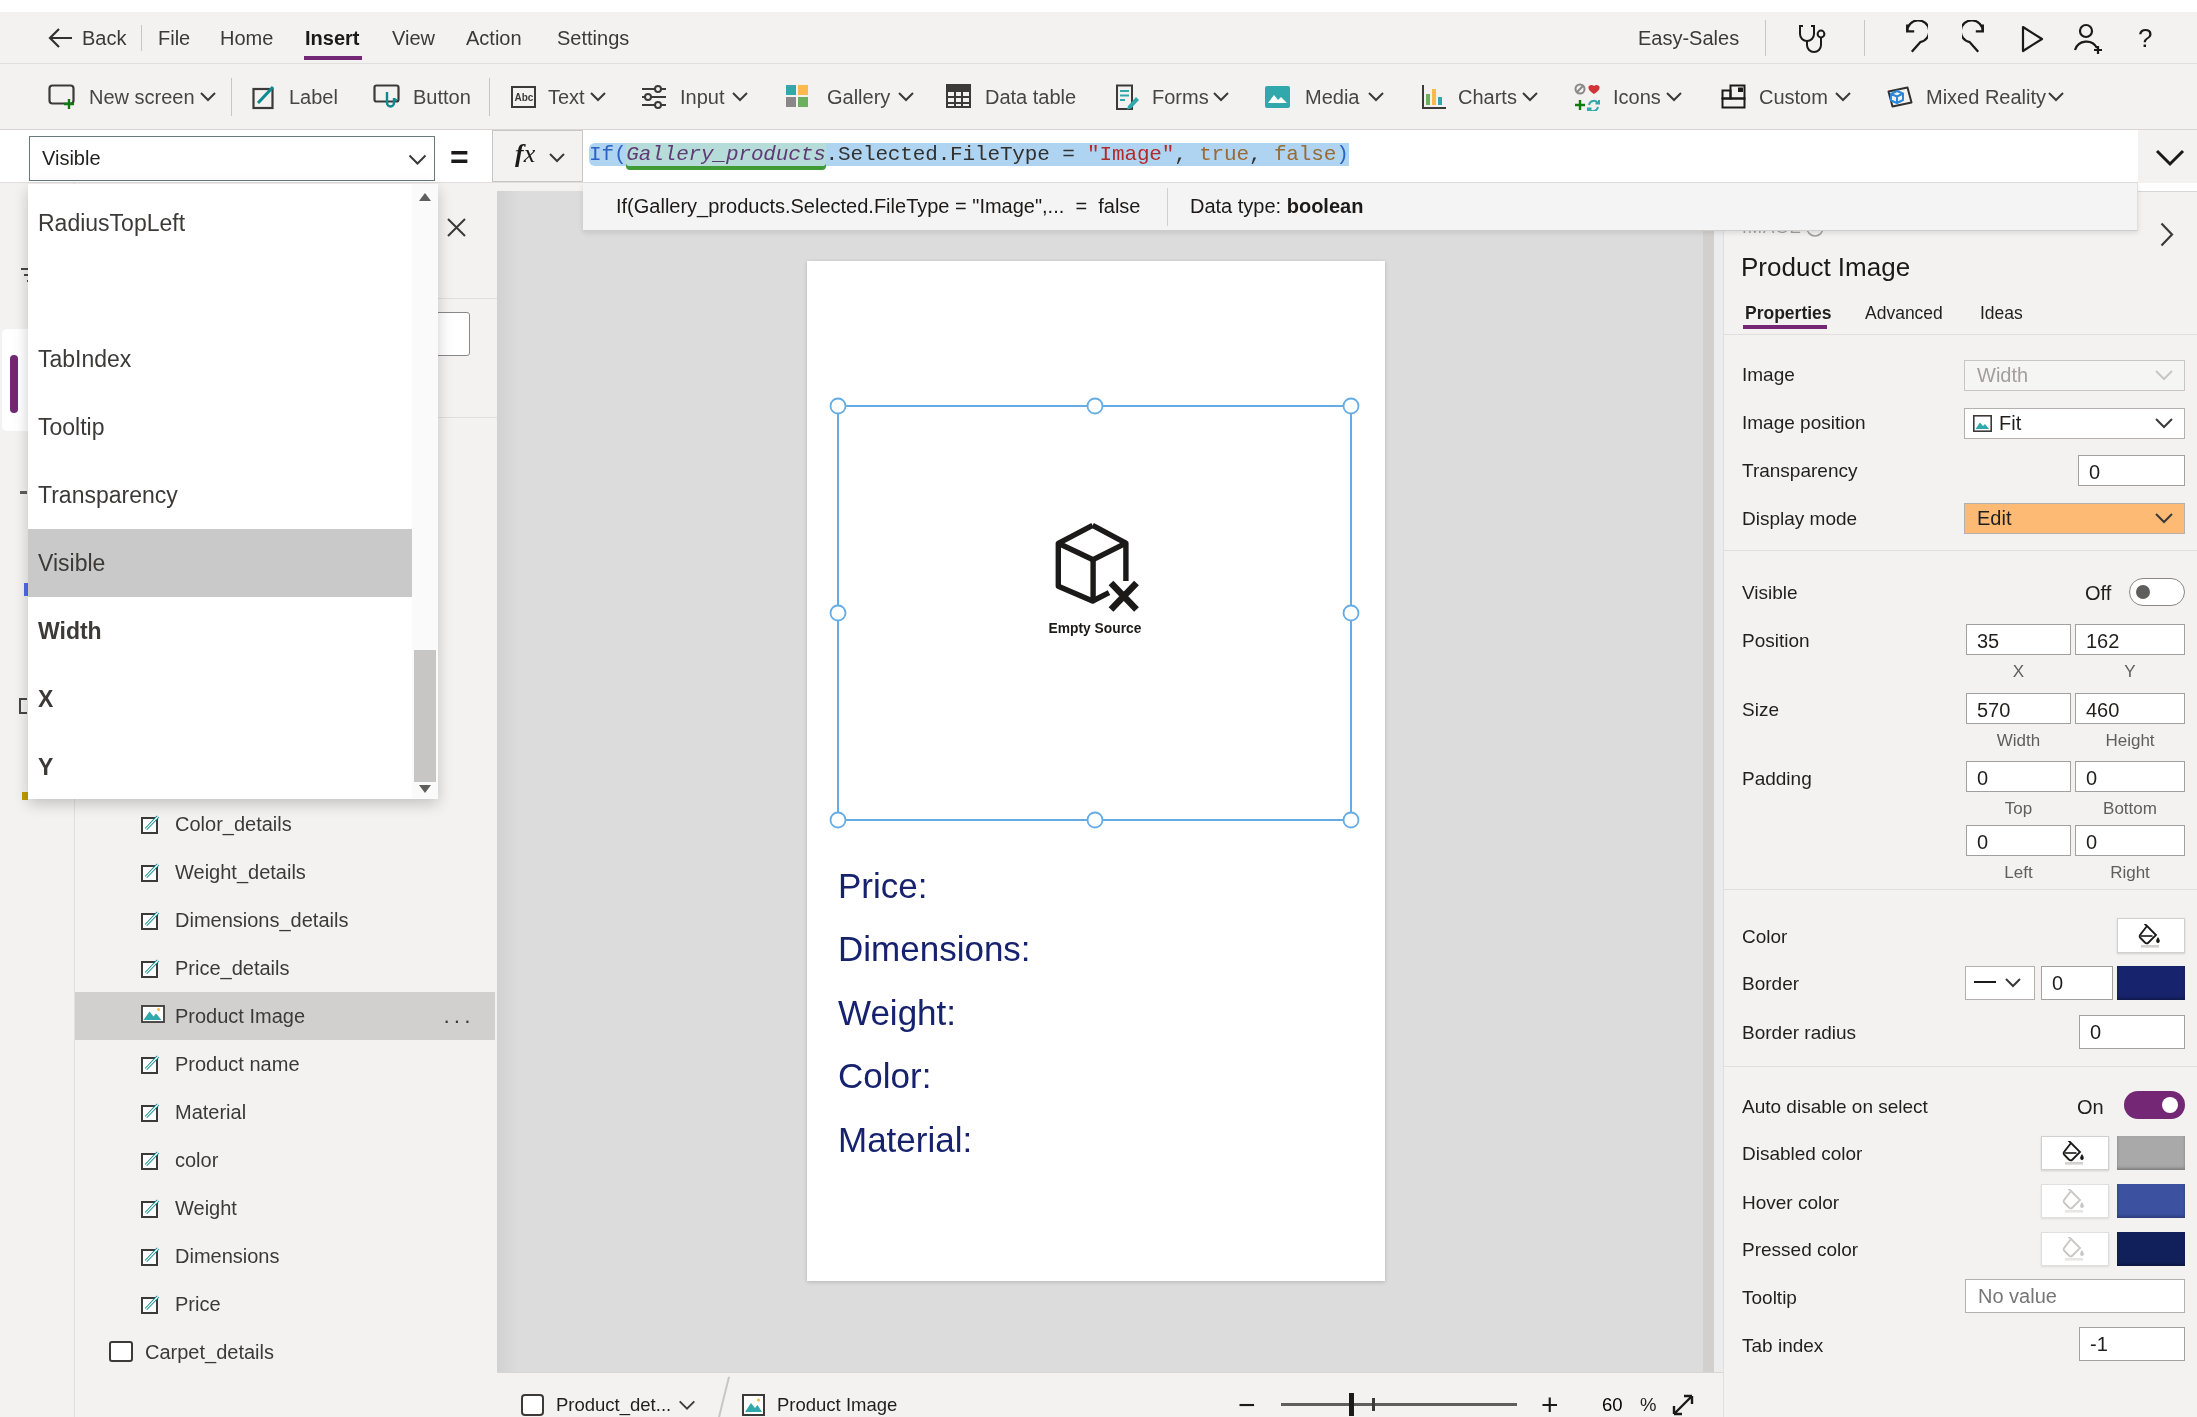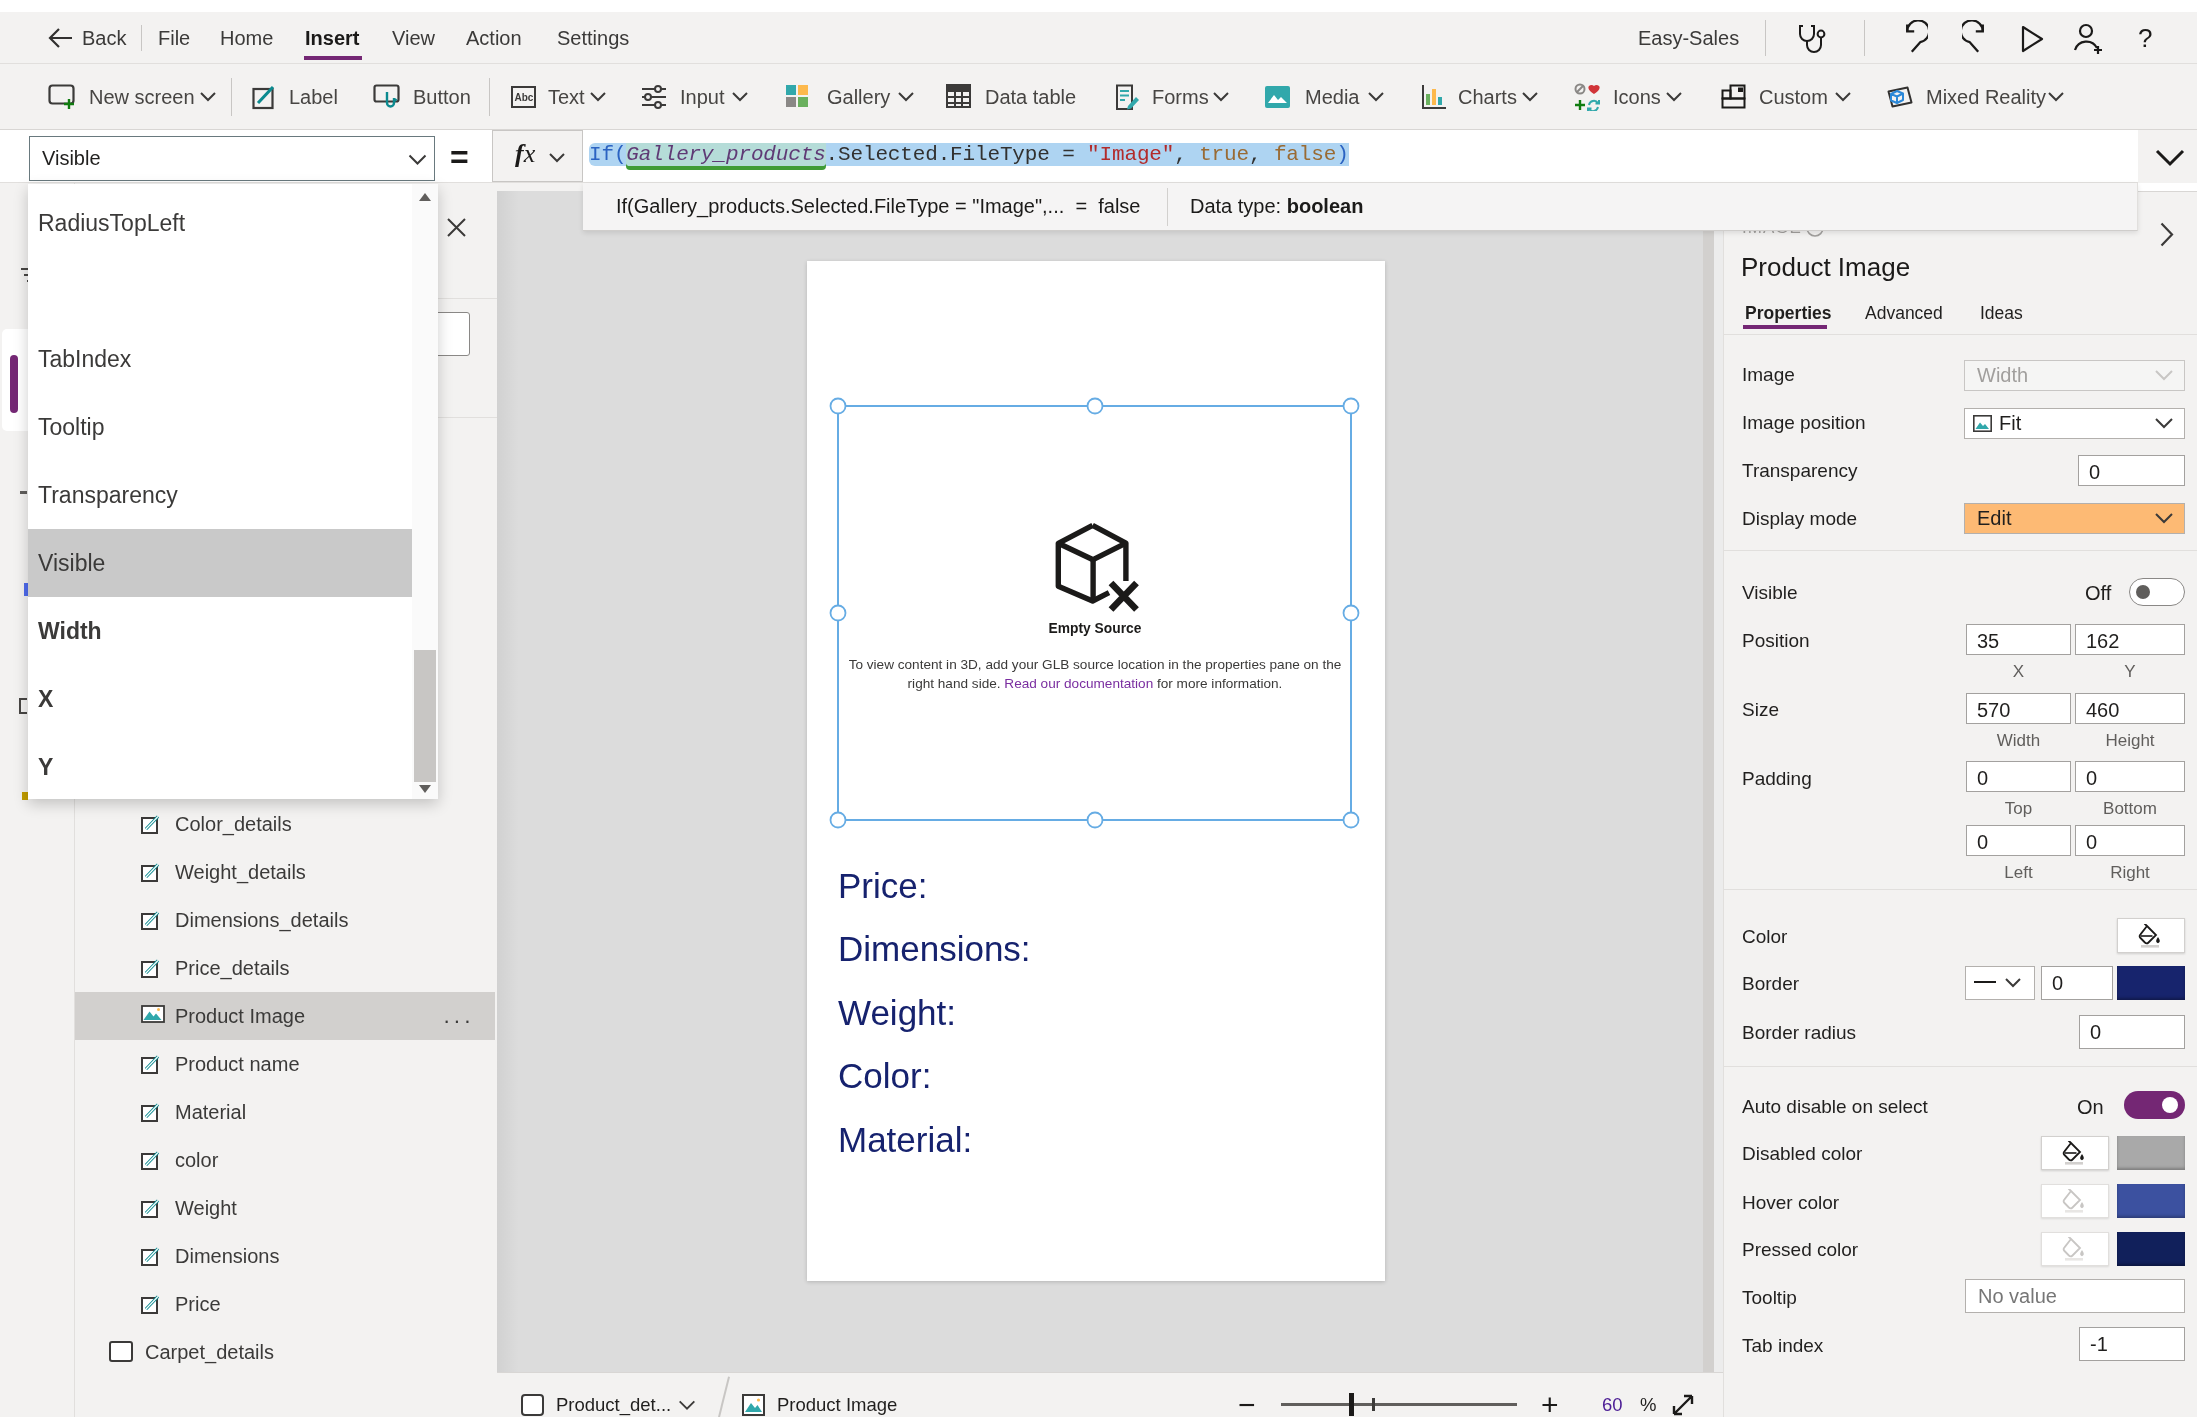--- a/index.html
+++ b/index.html
@@ -254,21 +254,20 @@
 <svg class="abs" style="left:1050px;top:505px" width="92" height="96" viewBox="0 0 92 96">
   <g stroke="#1b1a19" stroke-width="5.4" fill="none" stroke-linejoin="round">
     <path d="M42.6 8.3 L8.3 26.3 L8.3 69.2 L42.6 84 L59 75.6"></path>
     <path d="M42.6 8.3 L75.9 26.1 L75.9 64"></path>
     <path d="M8.3 26.3 L43.1 42.7 L75.9 26.1"></path>
     <path d="M43.1 42.7 L43.1 84"></path>
   </g>
   <path d="M61 66 L86.5 92.5 M86.5 66 L61 92.5" stroke="#1b1a19" stroke-width="6.6"></path>
 </svg>
 <div class="abs" style="left:845px;top:609px;width:500px;text-align:center;font-size:13.8px;font-weight:bold;color:#1b1a19">Empty Source</div>
-<div class="abs" style="left:835px;top:644px;width:520px;text-align:center;font-size:13.6px;color:#3b3a39;line-height:18.8px">To view content in 3D, add your GLB source location in the properties pane on the right hand side. <span style="color:#7a2ea0">Read our documentation</span> for more information.</div>
 
 <div class="abs" style="left:1703px;top:179px;width:11px;height:1181px;background:#d2d0ce"></div>
 <div class="abs" style="left:1714px;top:179px;width:9px;height:1181px;background:#ececec"></div>
 
 <div class="abs" style="left:75px;top:980px;width:420px;height:48px;background:#d2d0ce"></div>
 <div id="treeitems">
   <div class="trow" style="top:788px">
         <svg class="labicon" viewBox="0 0 21 21">
           <rect x="1" y="4" width="15" height="15" fill="#fff" stroke="#3b3a39" stroke-width="2"></rect>
           <path d="M5 15 L17 2.5" stroke="#0b8a8f" stroke-width="3.2"></path>
@@ -393,21 +392,21 @@
     <rect x="1" y="1" width="21" height="20" fill="#fff" stroke="#3b3a39" stroke-width="2"></rect>
     <path d="M3 18 L9 9 L13 14 L15.5 11 L20 18 Z" fill="#31a8ab"></path>
     <circle cx="16.5" cy="6" r="1.6" fill="#fdb94d"></circle>
   </svg>
   <div class="abs" style="left:777px;top:1382px;font-size:18.5px;color:#201f1e">Product Image</div>
   <div class="abs" style="left:1238px;top:1376px;font-size:30px;color:#1b1a19;font-weight:400">−</div>
   <div class="abs" style="left:1281px;top:1391px;width:236px;height:3px;background:#605e5c"></div>
   <div class="abs" style="left:1349px;top:1381px;width:5px;height:23px;background:#1b1a19"></div>
   <div class="abs" style="left:1372px;top:1386px;width:3px;height:13px;background:#3b3a39"></div>
   <div class="abs" style="left:1541px;top:1376px;font-size:30px;color:#1b1a19;font-weight:400">+</div>
-  <div class="abs" style="left:1602px;top:1382px;font-size:18.5px;color:#4c1d95">60</div>
+  <div class="abs" style="left:1602px;top:1382px;font-size:18.5px;color:#000000">60</div>
   <div class="abs" style="left:1640px;top:1382px;font-size:18.5px;color:#201f1e">%</div>
   <svg class="abs" style="left:1669px;top:1379px" width="28" height="28" viewBox="0 0 28 28">
     <path d="M5 23 L23 5 M23 5 L15 5 M23 5 L23 13 M5 23 L13 23 M5 23 L5 15" stroke="#1b1a19" stroke-width="2.4" fill="none"></path>
   </svg>
 </div>
 
 <div id="rpanel-content">
   <div class="abs" style="left:1742px;top:206px;font-size:17px;color:#a19f9d;letter-spacing:1px">IMAGE</div>
   <svg class="abs" style="left:1806px;top:207px" width="18" height="18" viewBox="0 0 18 18">
         <circle cx="9" cy="9" r="8" stroke="#a19f9d" stroke-width="1.6" fill="none"></circle>

